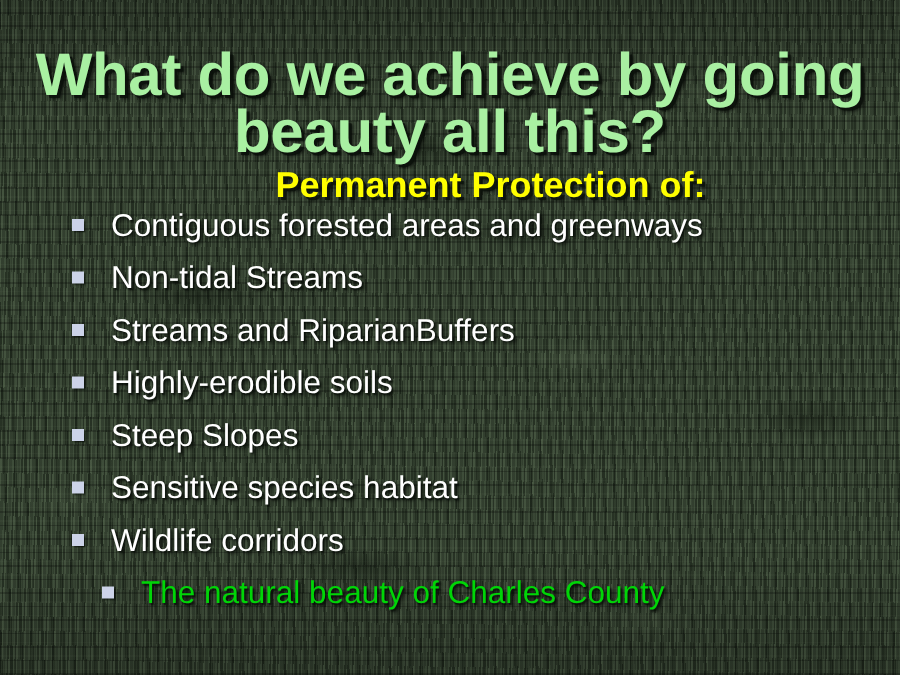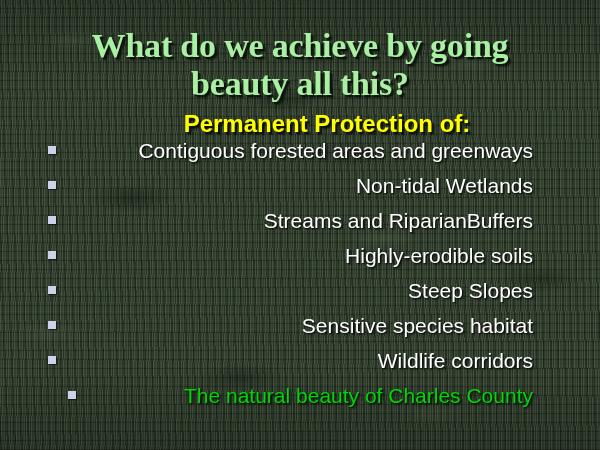--- a/index.html
+++ b/index.html
@@ -84,27 +84,26 @@
     position: absolute;
     inset: 0;
   }
 
   .title {
     position: absolute;
     top: 4px;
     left: 0;
     width: 600px;
     text-align: center;
-    font-size: 34px;
+    font-size: 40px;
     font-weight: bold;
     line-height: 38px;
     color: #a9f0a2;
     text-shadow: 2px 2px 0 rgba(10,16,10,.85), 3px 3px 2px rgba(0,0,0,.55);
     letter-spacing: -0.2px;
-    font-family: Liberation Serif, serif;
   }
   .title-line { display: block; }
 
   .subtitle {
     position: absolute;
     top: 90px;
     left: 0;
     width: 600px;
     text-align: center;
     font-size: 24px;
@@ -115,21 +114,20 @@
   }
 
   .bullets {
     position: absolute;
     top: 133px;
     left: 0;
     width: 533px;
     margin: 0;
     padding: 0;
     list-style: none;
-    text-align: right;
   }
   .bullet-row {
     position: relative;
     height: 35px;
     line-height: 35px;
     padding-left: 74px;
     font-size: 21px;
     color: #ffffff;
     text-shadow: 1px 1px 1px rgba(8,14,8,.85), 2px 2px 2px rgba(0,0,0,.45);
     white-space: nowrap;
@@ -169,21 +167,21 @@
 
     <ul class="bullets">
 
       <li class="bullet-row">
         <span class="marker"></span>
         <span class="label">Contiguous forested areas and greenways</span>
       </li>
 
       <li class="bullet-row">
         <span class="marker"></span>
-        <span class="label">Non-tidal Wetlands</span>
+        <span class="label">Non-tidal Streams</span>
       </li>
 
       <li class="bullet-row">
         <span class="marker"></span>
         <span class="label">Streams and RiparianBuffers</span>
       </li>
 
       <li class="bullet-row">
         <span class="marker"></span>
         <span class="label">Highly-erodible soils</span>

